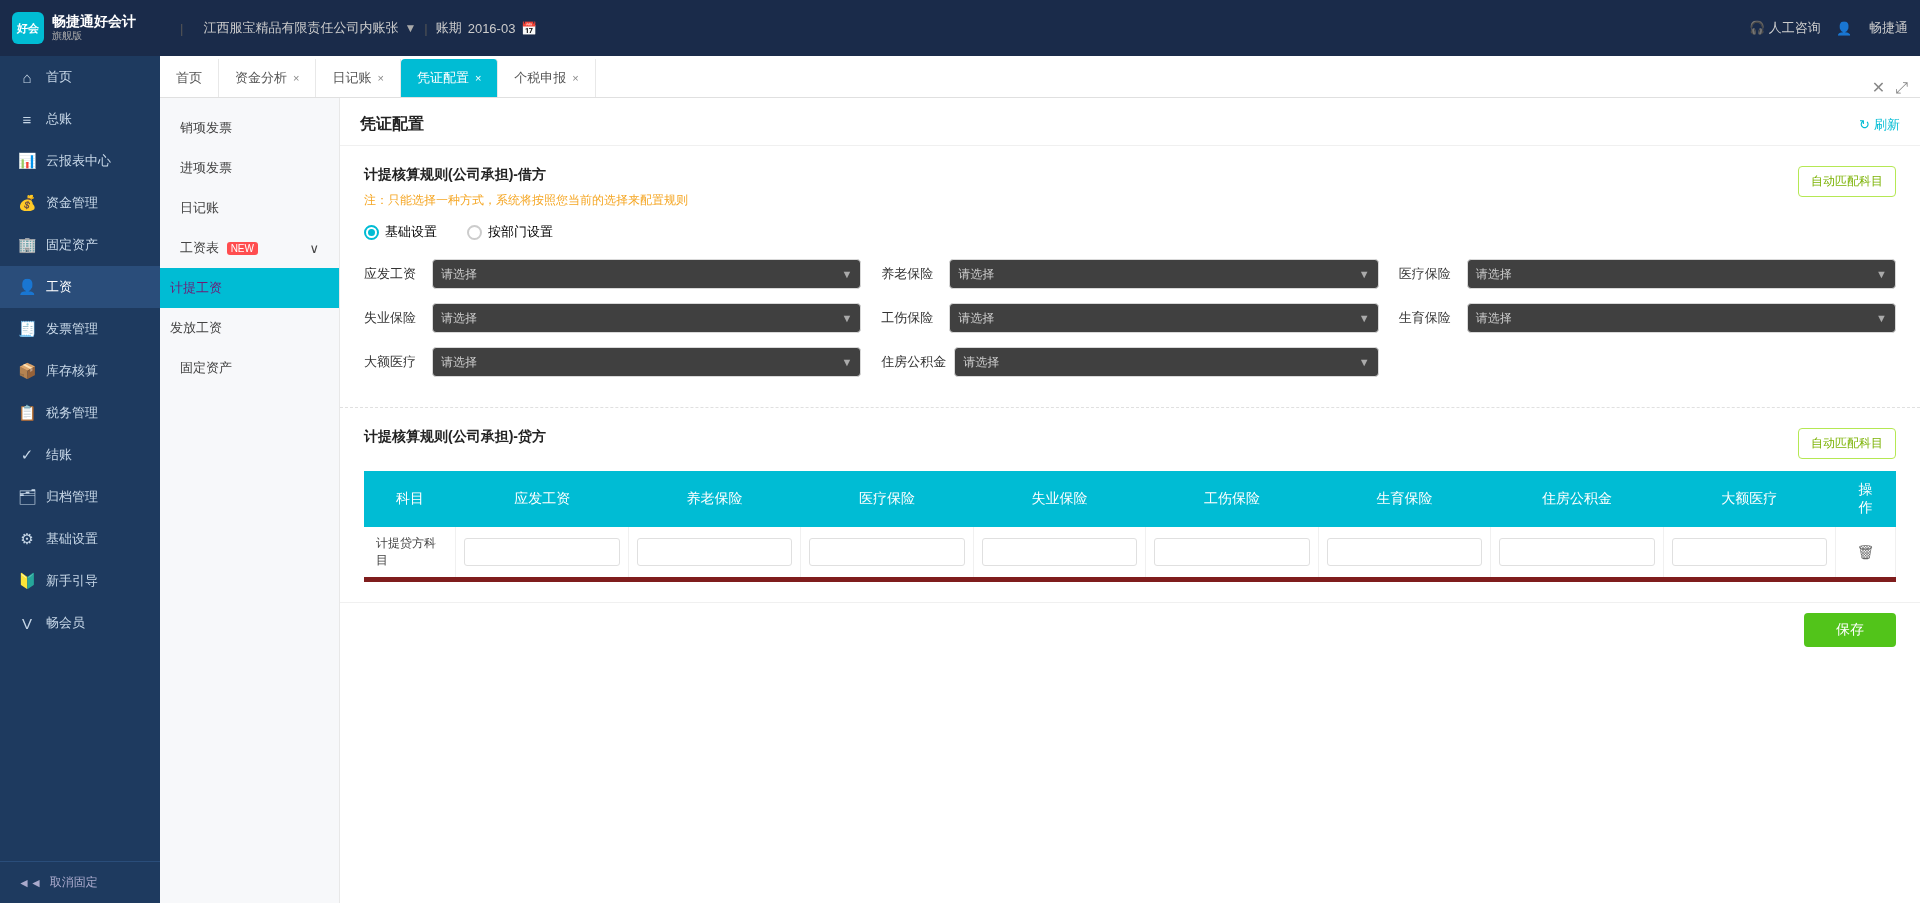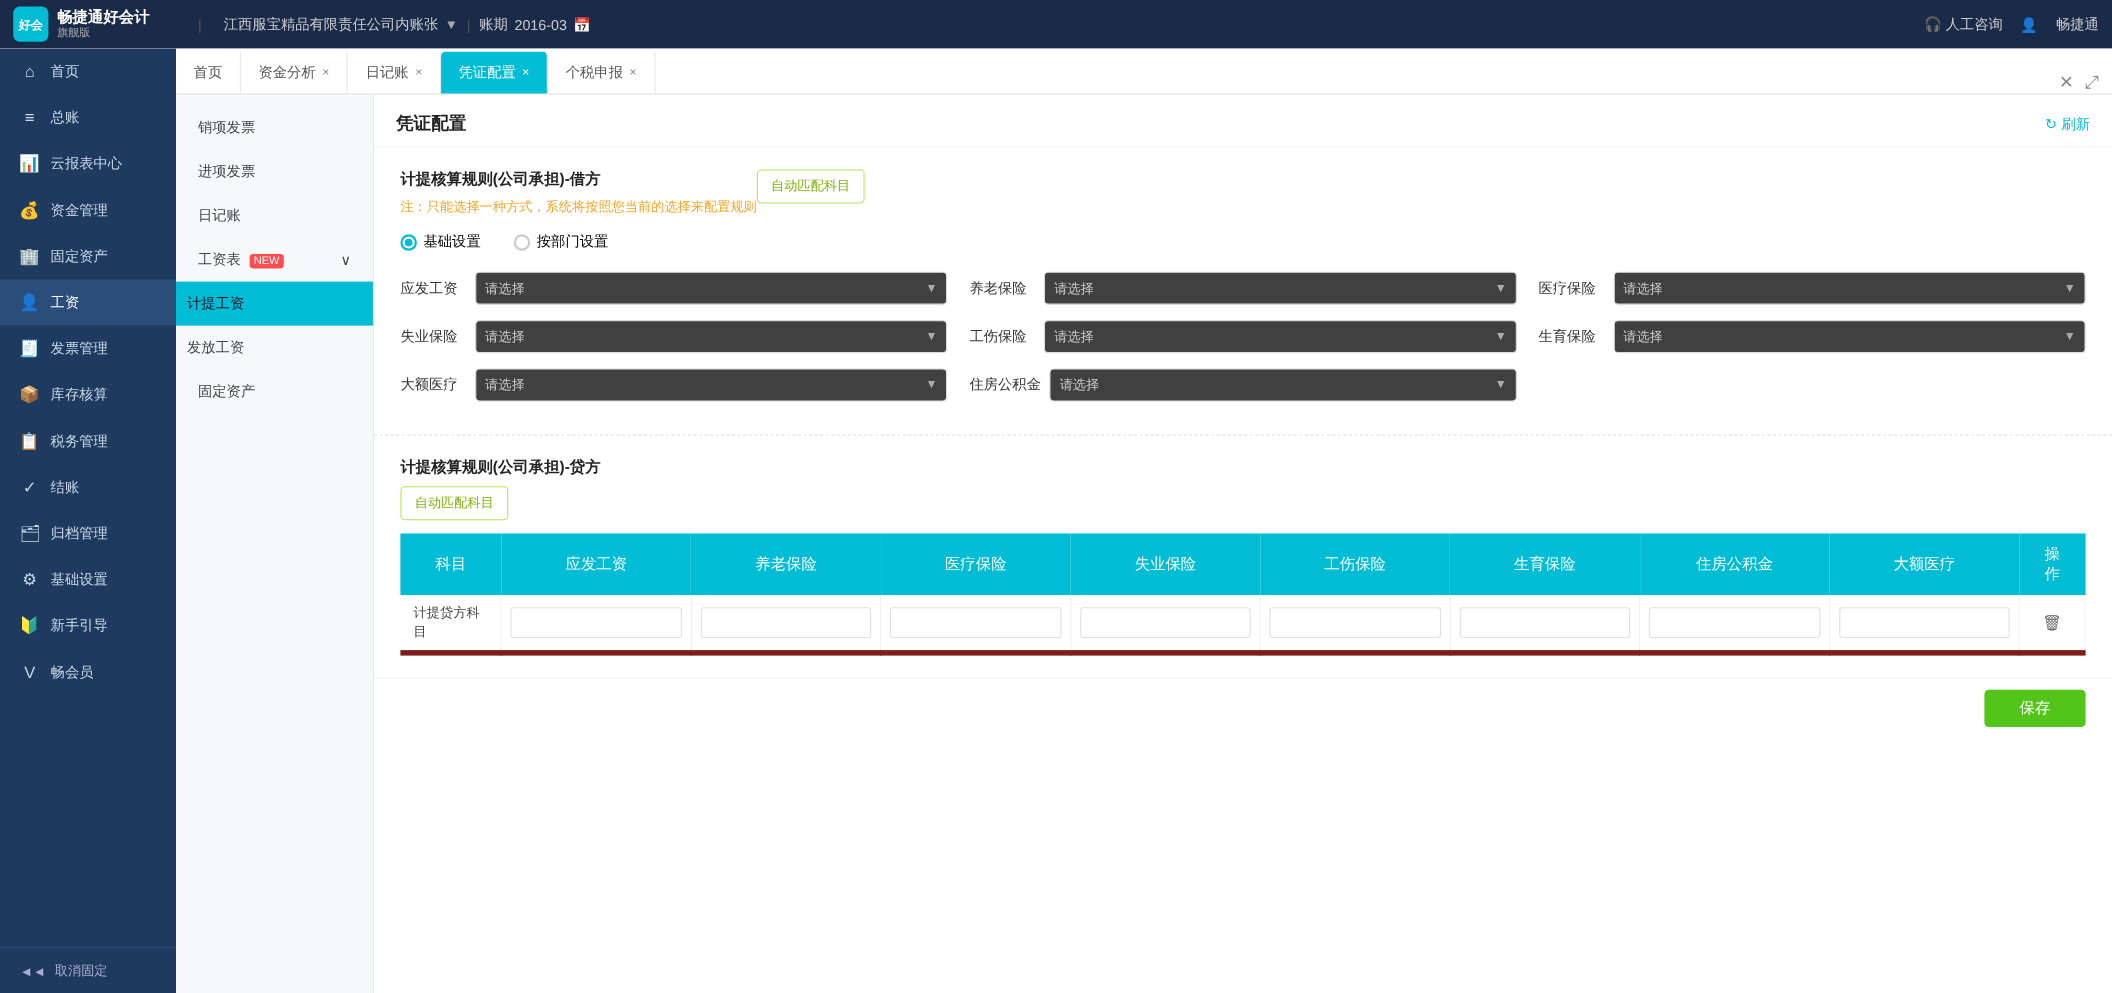--- a/index.html
+++ b/index.html
@@ -1,20 +1,20 @@
 <!DOCTYPE html>
 <html><head>
   <meta charset="utf-8">
   <style>
     * { box-sizing: border-box; margin: 0; padding: 0; }
     body { font-family: 'Microsoft YaHei', sans-serif; font-size: 13px; display: flex; flex-direction: column; height: 903px; overflow: hidden; background: #f0f2f5; }
 
     
     .top-bar {
-      height: 44px;
+      height: 56px;
       background: #1a2b4a;
       display: flex;
       align-items: center;
       padding: 0 12px;
       color: white;
       flex-shrink: 0;
     }
     .top-bar-logo {
       display: flex;
       align-items: center;
@@ -116,21 +116,21 @@
       flex-shrink: 0;
       padding: 10px 0;
     }
     .left-menu-item {
       padding: 11px 20px;
       cursor: pointer;
       color: #444;
       font-size: 13px;
       display: flex; align-items: center; justify-content: space-between;
     }
-    .left-menu-item.active { background: #00bcd4; color: #0f172a; }
+    .left-menu-item.active { background: #00bcd4; color: #701a75; }
     .left-menu-item .badge-new {
       background: #ff4d4f; color: white; font-size: 10px;
       padding: 1px 4px; border-radius: 3px;
     }
     .left-menu-sub { padding-left: 10px; }
 
     
     .main-content {
       flex: 1;
       overflow-y: auto;
@@ -193,21 +193,21 @@
     .auto-match-btn {
       background: white;
       border: 1px solid #b5e853;
       color: #7cb305;
       padding: 6px 12px;
       border-radius: 4px;
       cursor: pointer;
       font-size: 12px;
       white-space: nowrap;
     }
-    .section-header { display: flex; align-items: flex-start; }
+    .section-header { display: flex; align-items: flex-start; justify-content: space-between; }
 
     
     .divider { border: none; border-top: 1px dashed #e0e0e0; margin: 10px 0 20px; }
 
     
     .table-section { padding: 0 24px 20px; }
     .voucher-table { width: 100%; border-collapse: collapse; }
     .voucher-table thead tr { background: #00bcd4; color: white; }
     .voucher-table thead th {
       padding: 10px 16px; font-size: 14px; font-weight: normal;
@@ -495,21 +495,21 @@
                 <span style="color:#ccc">请选择</span>
                 <span class="arrow">▼</span>
               </div>
             </div>
           </div>
         </div>
 
         <hr class="divider">
 
         <div class="table-section">
-          <div class="section-header" style="margin-bottom: 12px; flex-direction: column;">
+          <div class="section-header" style="margin-bottom: 12px;">
             <div class="section-title">计提核算规则(公司承担)-贷方</div>
             <button class="auto-match-btn">自动匹配科目</button>
           </div>
 
           <table class="voucher-table">
             <thead>
               <tr>
                 <th>科目</th>
                 <th>应发工资</th>
                 <th>养老保险</th>

